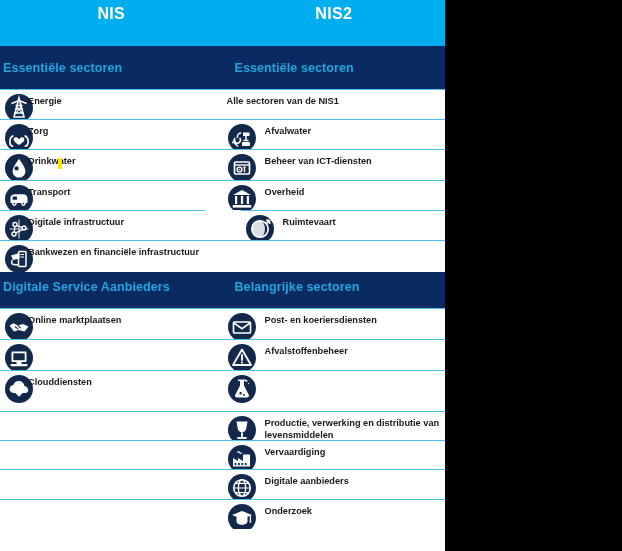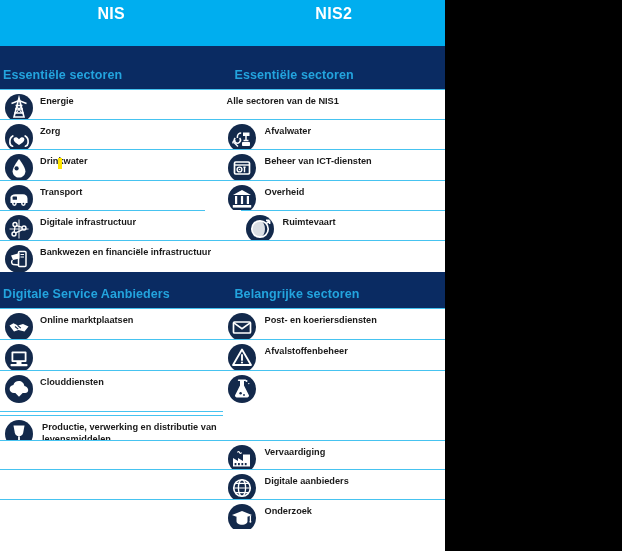--- a/index.html
+++ b/index.html
@@ -44,21 +44,21 @@
     font-size: 16px;
     font-weight: bold;
     letter-spacing: 0.3px;
   }
 
   
   .section-band {
     height: 31px;
     background: #0A2B62;
     display: flex;
-    align-items: center;
+    align-items: flex-start;
     gap: 16px;
   }
   .section-cell {
     width: 50%;
     box-sizing: border-box;
     padding-left: 3px;
   }
   .section-cell.right { padding-left: 4px; }
   .section-cell span {
     color: #23A4DE;
@@ -106,21 +106,21 @@
     padding-top: 1px;
   }
   .lbl {
     font-size: 9.2px;
     font-weight: bold;
     color: #1a1a1a;
     line-height: 11.6px;
     padding-top: 3px;
     padding-right: 4px;
   }
-  .half.left .lbl { padding-left: 40px; margin-left: -38px; }
+  .half.left .lbl { padding-left: 28px; margin-left: -38px; }
   .half.right .lbl { padding-left: 4px; }
 
   
   .yellow-mark {
     position: absolute;
     left: 58px;
     top: 158px;
     width: 4px;
     height: 11px;
     background: #FFE600;
@@ -379,21 +379,21 @@
               <path d="M12 5.5 v5 L7.2 20 a1.6 1.6 0 0 0 1.4 2.4 h10.8 a1.6 1.6 0 0 0 1.4 -2.4 L16 10.5 V5.5 Z" fill="#ffffff"></path>
               <path d="M10.6 5.2 h6.8" stroke="#ffffff" stroke-width="1.6" stroke-linecap="round"></path>
               <circle cx="12.6" cy="18.2" r="1.2" fill="#13294B"></circle>
               <circle cx="16" cy="20" r="0.9" fill="#13294B"></circle>
               <circle cx="18.5" cy="6" r="1" fill="#ffffff"></circle>
               <circle cx="20.8" cy="8.6" r="0.7" fill="#ffffff"></circle>
             </svg>
           </div>
         </div>
       </div>
-      <div class="row" style="height: 29px; flex-direction: column;">
+      <div class="row" style="height: 29px;">
         <div class="half left"></div>
         <div class="half right">
           <div class="icon-slot">
             <svg width="28" height="28" viewBox="0 0 28 28">
               <circle cx="14" cy="14" r="14" fill="#13294B"></circle>
               <path d="M8.5 5.5 h11 l-1.3 7.2 a4.3 4.3 0 0 1 -8.4 0 Z" fill="#ffffff"></path>
               <path d="M14 17 v4.5 M10 22 h8" stroke="#ffffff" stroke-width="1.8" stroke-linecap="round"></path>
             </svg>
           </div>
           <div class="lbl">Productie, verwerking en distributie van levensmiddelen</div>

